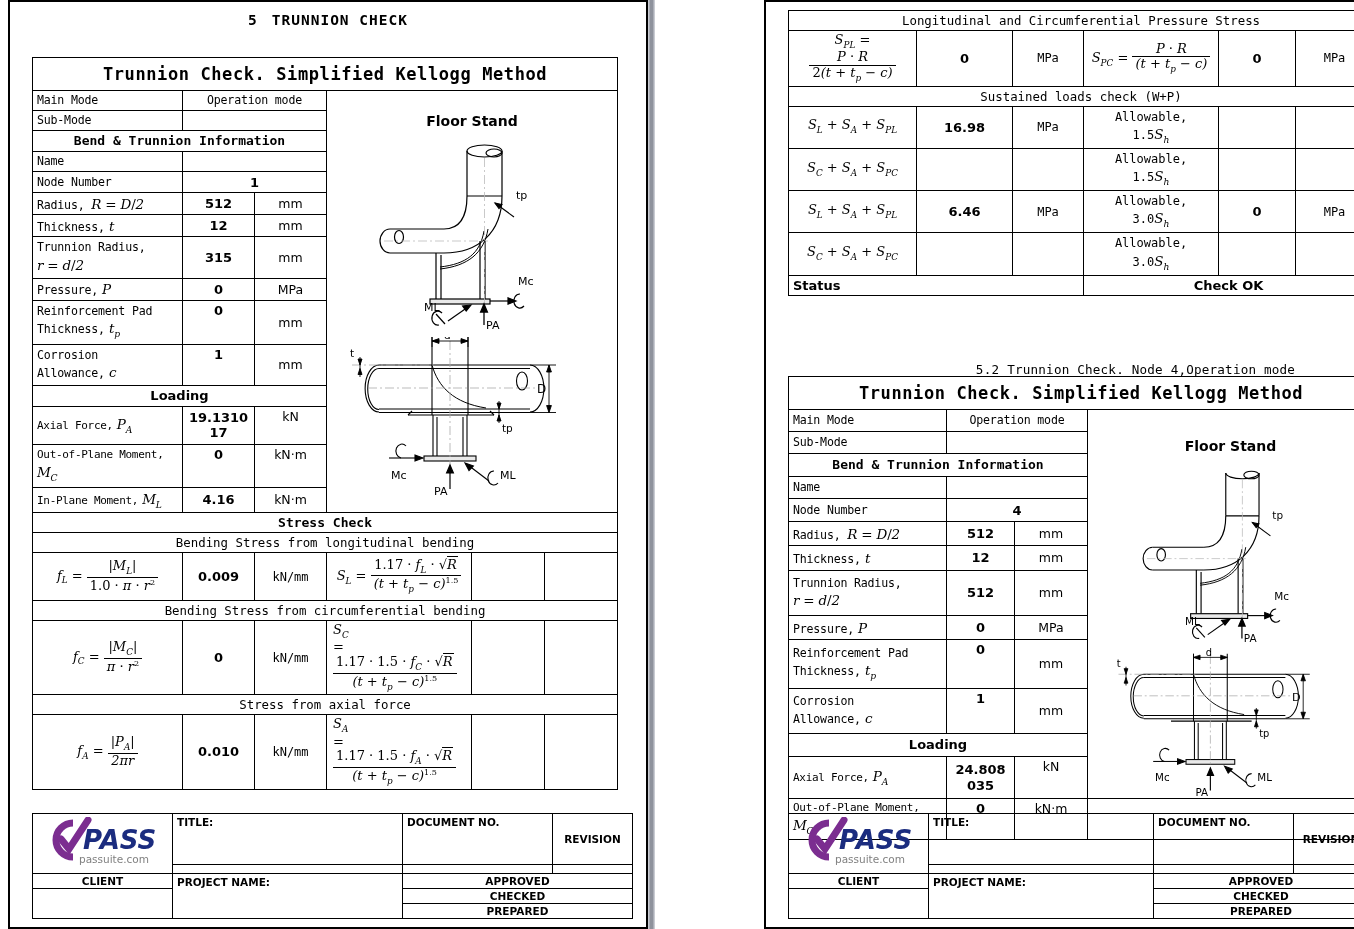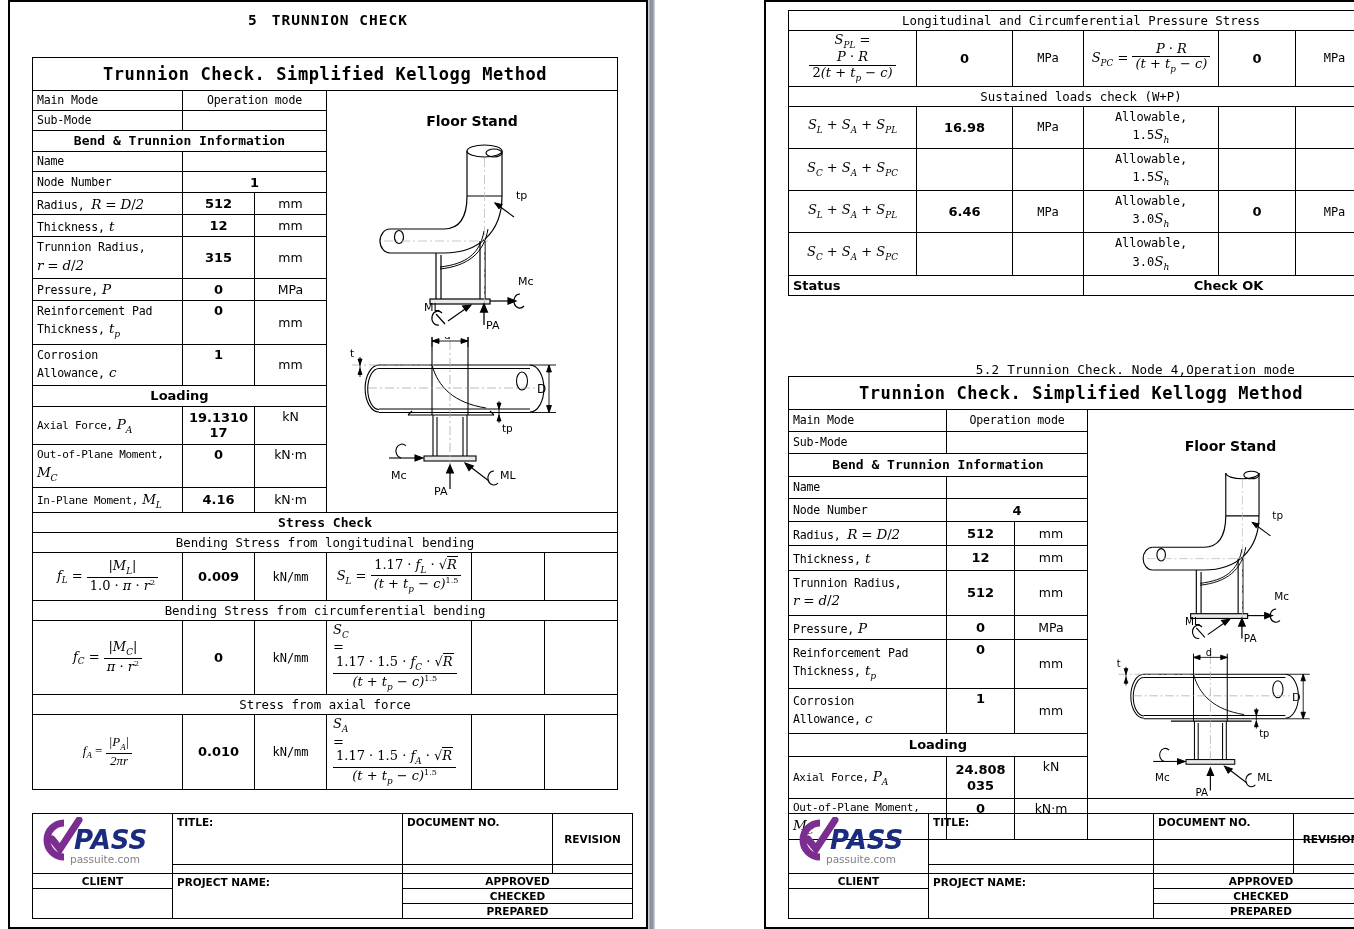--- a/index.html
+++ b/index.html
@@ -77,21 +77,21 @@
   .fstitle {
     text-align:center; font-weight:bold; font-size:14px;
     font-family:"DejaVu Sans", sans-serif;
   }
 
   
   table.tb { border-collapse:collapse; table-layout:fixed; width:100%; }
   table.tb td { border:1px solid #000; font-family:"DejaVu Sans", sans-serif; }
   .tb-lab { font-size:10.5px; font-weight:bold; padding:2px 4px; vertical-align:top; }
   .tb-c { font-size:10.5px; font-weight:bold; text-align:center; }
-  .logo { text-align:left; vertical-align:middle; }
+  .logo { text-align:right; vertical-align:middle; }
 </style>
 </head>
 <body>
 
 <div class="divider"></div>
 
 <div class="page" id="page-left">
 
   <div class="h1">
     <span class="num">5</span><span>TRUNNION CHECK</span>
@@ -371,21 +371,21 @@
         <span class="mu">=</span>
         <span class="frac"><span class="nm"><span class="mu">1.17 · 1.5 · </span>f<sub>C</sub><span class="mu"> · </span><span class="rad">√</span><span class="sq">R</span></span><span class="dn">(t <span class="mu">+</span> t<sub>p</sub> <span class="mu">−</span> c)<sup>1.5</sup></span></span>
       </td>
       <td></td>
       <td></td>
     </tr>
     <tr>
       <td class="sectn" colspan="6">Stress from axial force</td>
     </tr>
     <tr>
-      <td class="eqbox" style="height:60px;font-family:Liberation Serif, serif;">
+      <td class="eqbox" style="height:60px;">
         f<sub>A</sub> <span class="mu">=</span>
         <span class="frac"><span class="nm">|P<sub>A</sub>|</span><span class="dn">2πr</span></span>
       </td>
       <td class="val">0.010</td>
       <td class="unitm">kN/mm</td>
       <td class="eqbox" style="text-align:left; padding-left:6px;">
         S<sub>A</sub><br>
         <span class="mu">=</span>
         <span class="frac"><span class="nm"><span class="mu">1.17 · 1.5 · </span>f<sub>A</sub><span class="mu"> · </span><span class="rad">√</span><span class="sq">R</span></span><span class="dn">(t <span class="mu">+</span> t<sub>p</sub> <span class="mu">−</span> c)<sup>1.5</sup></span></span>
       </td>

